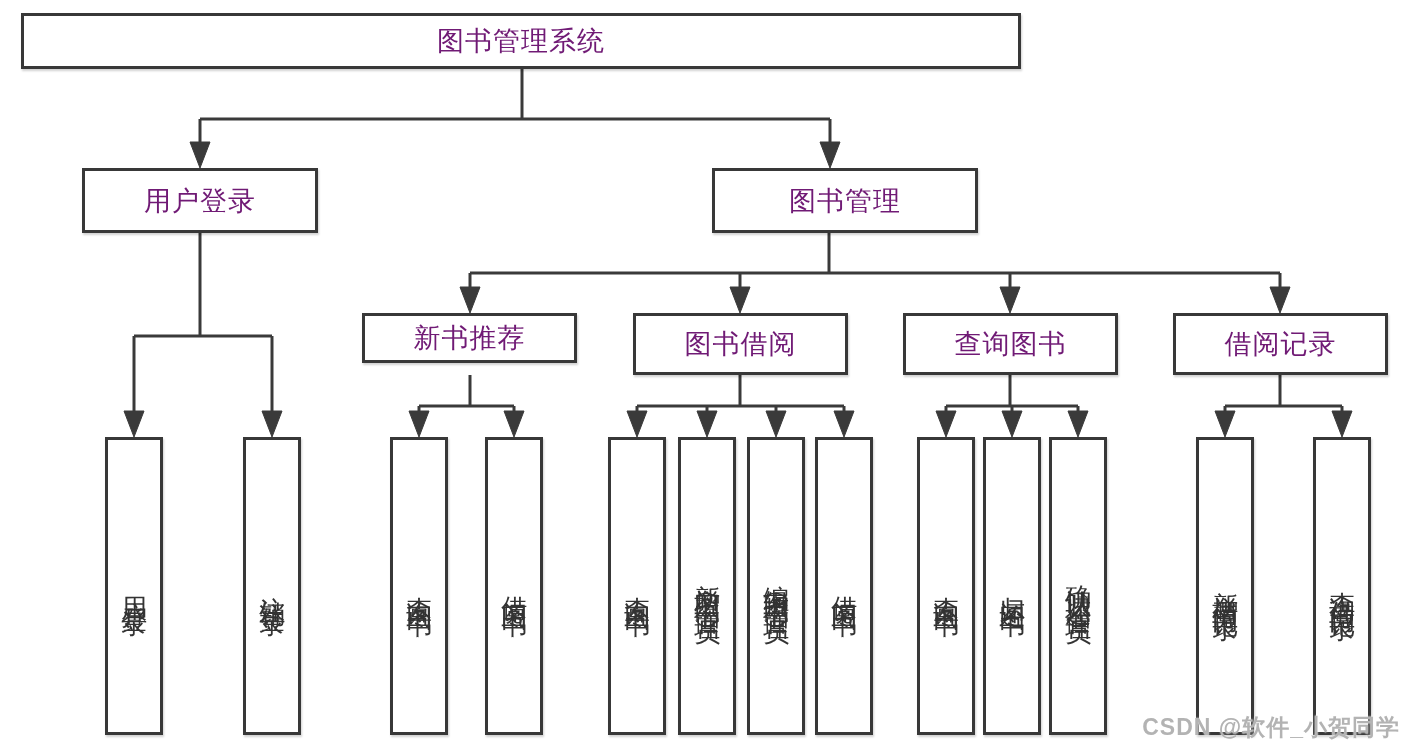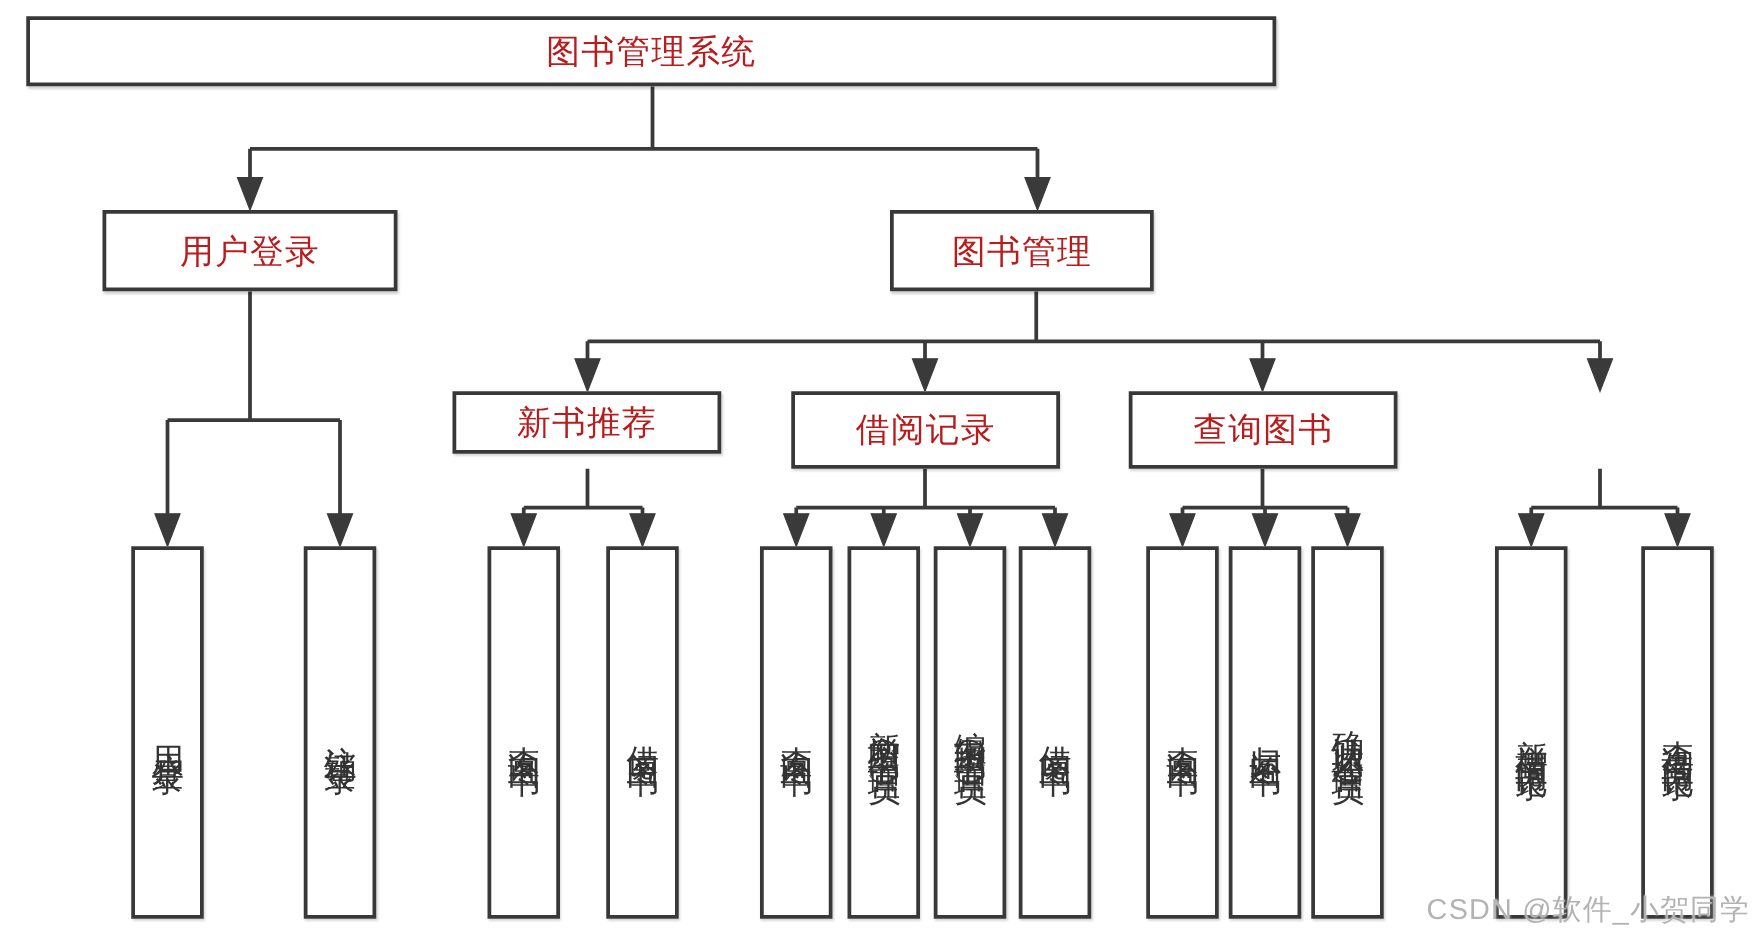--- a/index.html
+++ b/index.html
@@ -15,21 +15,21 @@
   #edges polygon{fill:#3a3a3a;stroke:#3a3a3a;stroke-width:1;}
   .box{
     position:absolute;
     box-sizing:border-box;
     background:#ffffff;
     border:3px solid #383838;
     display:flex;align-items:center;justify-content:center;
     box-shadow:1px 2px 2px rgba(0,0,0,0.18);
   }
   .hlabel{
-    color:#b91c1c;
+    color:#701a75;
     font-size:27px;
     letter-spacing:1px;
     white-space:nowrap;
   }
   .vtext{
     color:#333333;
     font-size:26px;
     line-height:1.05;
     letter-spacing:5px;
     writing-mode:vertical-rl;
@@ -37,20 +37,21 @@
     white-space:nowrap;
   }
   .watermark{
     position:absolute;
     right:5px;bottom:4px;
     font-size:23px;
     color:#b3b3b3;
     letter-spacing:1px;
     white-space:nowrap;
     text-shadow:0 0 2px #ffffff;
+    font-weight:bold;
   }
 </style>
 </head>
 <body>
 
 <div id="canvas">
 
   <svg id="edges" xmlns="http://www.w3.org/2000/svg" viewBox="0 0 1405 747">
     <g>
       <line x1="522" y1="69" x2="522" y2="120"></line>
@@ -120,32 +121,35 @@
     </g>
   </svg>
 
   <div class="box" style="left:21px;top:13px;width:1000px;height:56px">
     <span class="hlabel">图书管理系统</span>
   </div>
 
   <div class="box" style="left:82px;top:168px;width:236px;height:65px">
     <span class="hlabel">用户登录</span>
   </div>
-  <div class="box" style="left:712px;top:168px;width:211px;height:65px">
+  <div class="box" style="left:712px;top:168px;width:266px;height:65px">
     <span class="hlabel">图书管理</span>
   </div>
 
   <div class="box" style="left:362px;top:313px;width:215px;height:50px">
     <span class="hlabel">新书推荐</span>
   </div>
   <div class="box" style="left:633px;top:313px;width:215px;height:62px">
-    <span class="hlabel">借阅记录</span>
+    <span class="hlabel">图书借阅</span>
   </div>
   <div class="box" style="left:903px;top:313px;width:215px;height:62px">
     <span class="hlabel">查询图书</span>
+  </div>
+  <div class="box" style="left:1173px;top:313px;width:215px;height:62px">
+    <span class="hlabel">借阅记录</span>
   </div>
 
   <div class="box" style="left:105px;top:437px;width:58px;height:298px">
     <span class="vtext">用户登录</span>
   </div>
   <div class="box" style="left:243px;top:437px;width:58px;height:298px">
     <span class="vtext">注销登录</span>
   </div>
 
   <div class="box" style="left:390px;top:437px;width:58px;height:298px">

